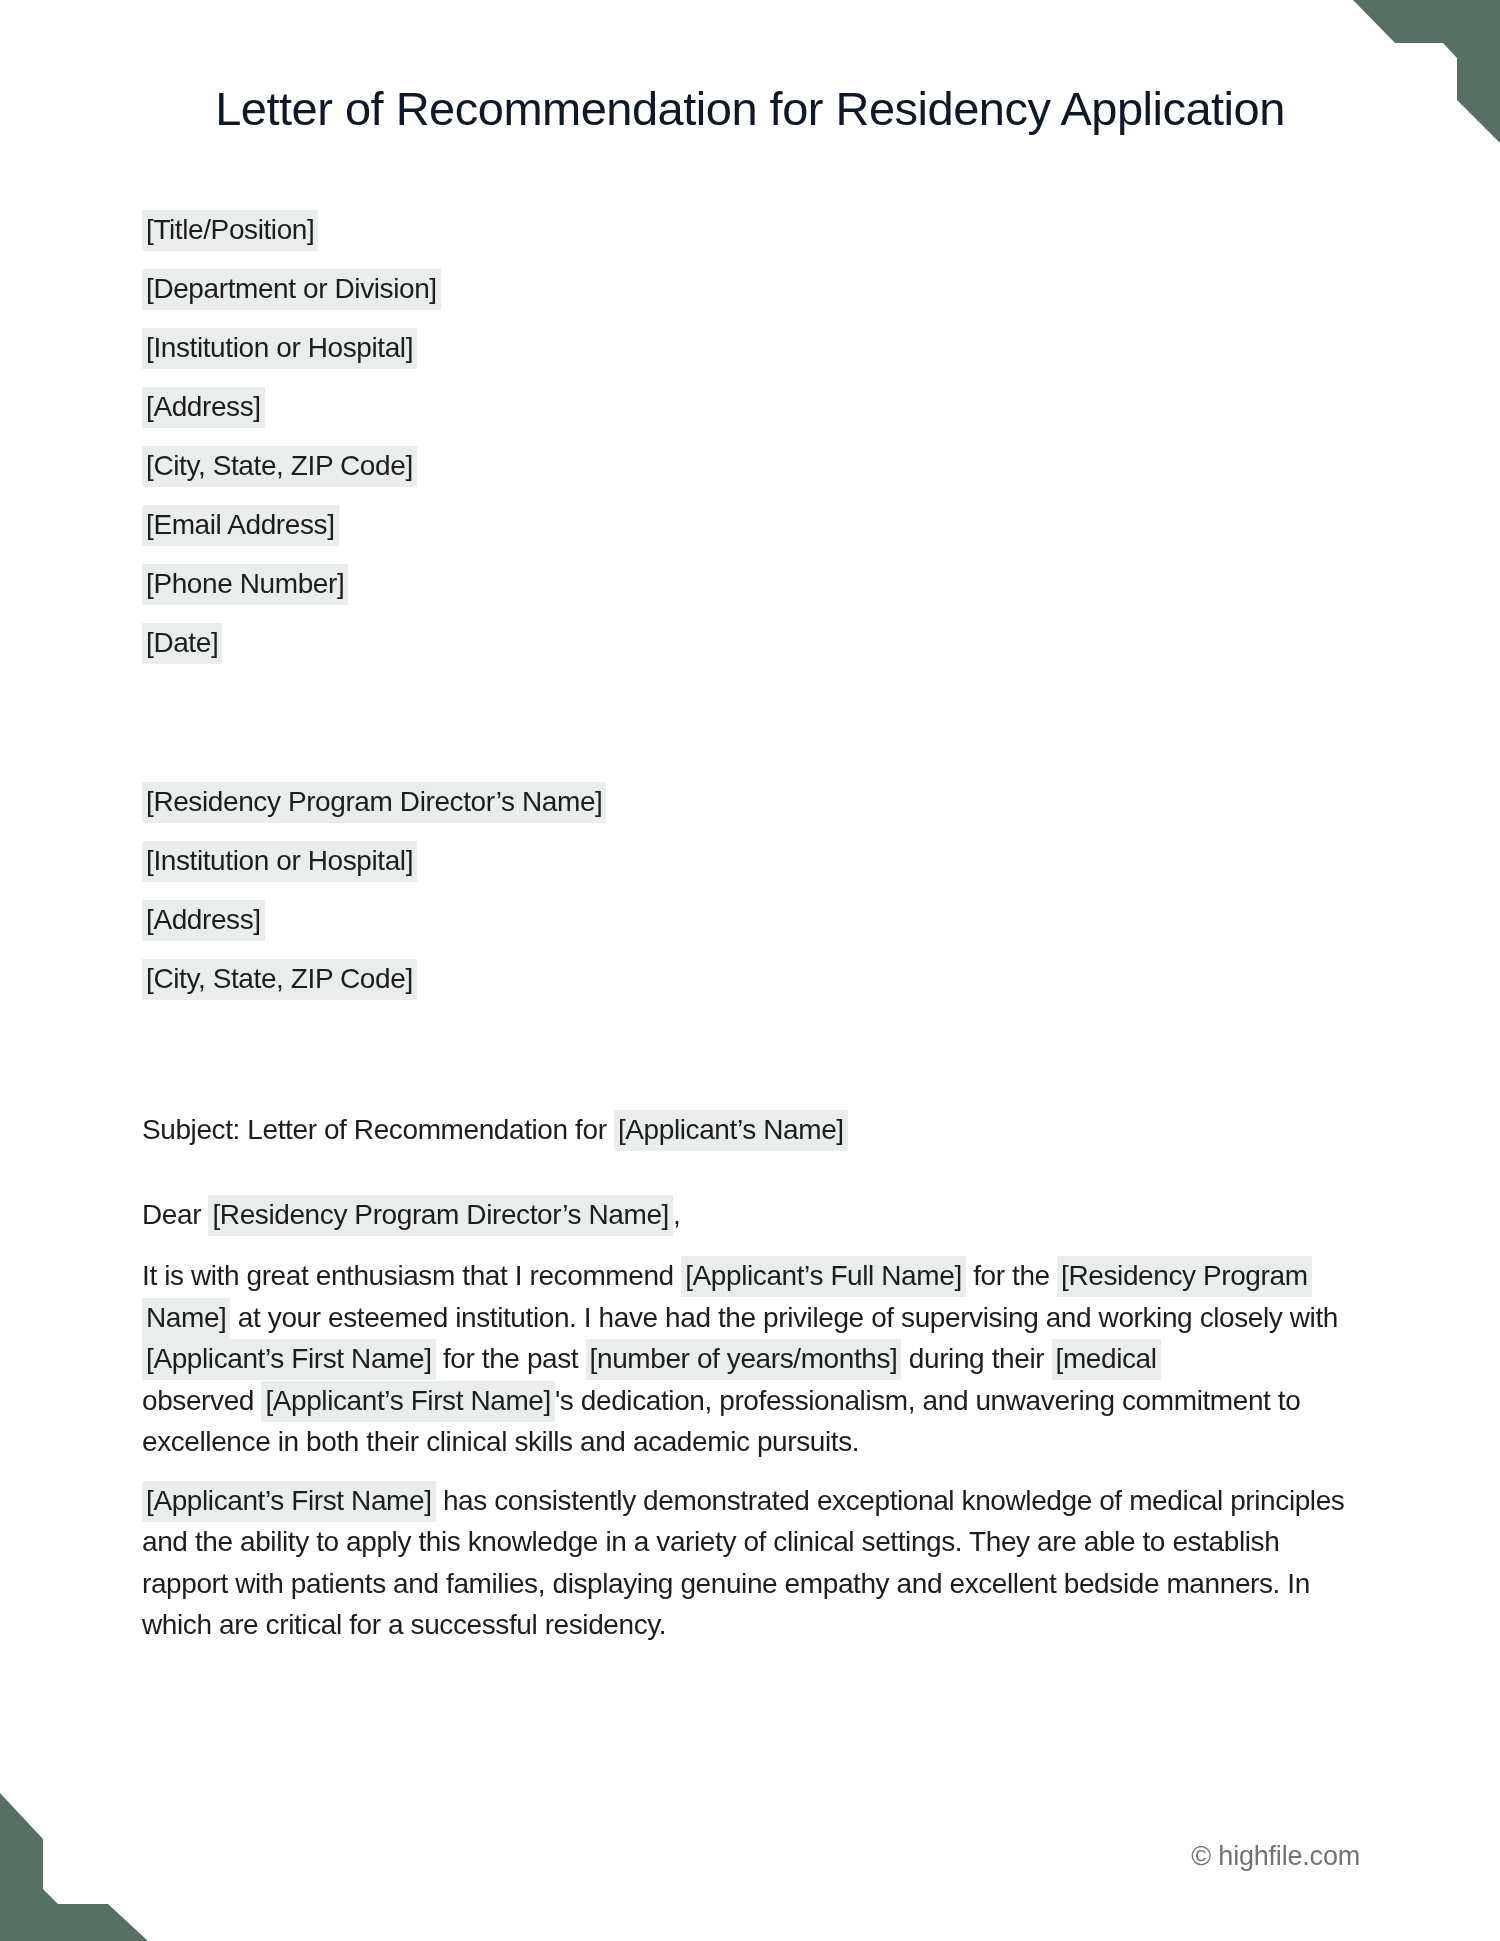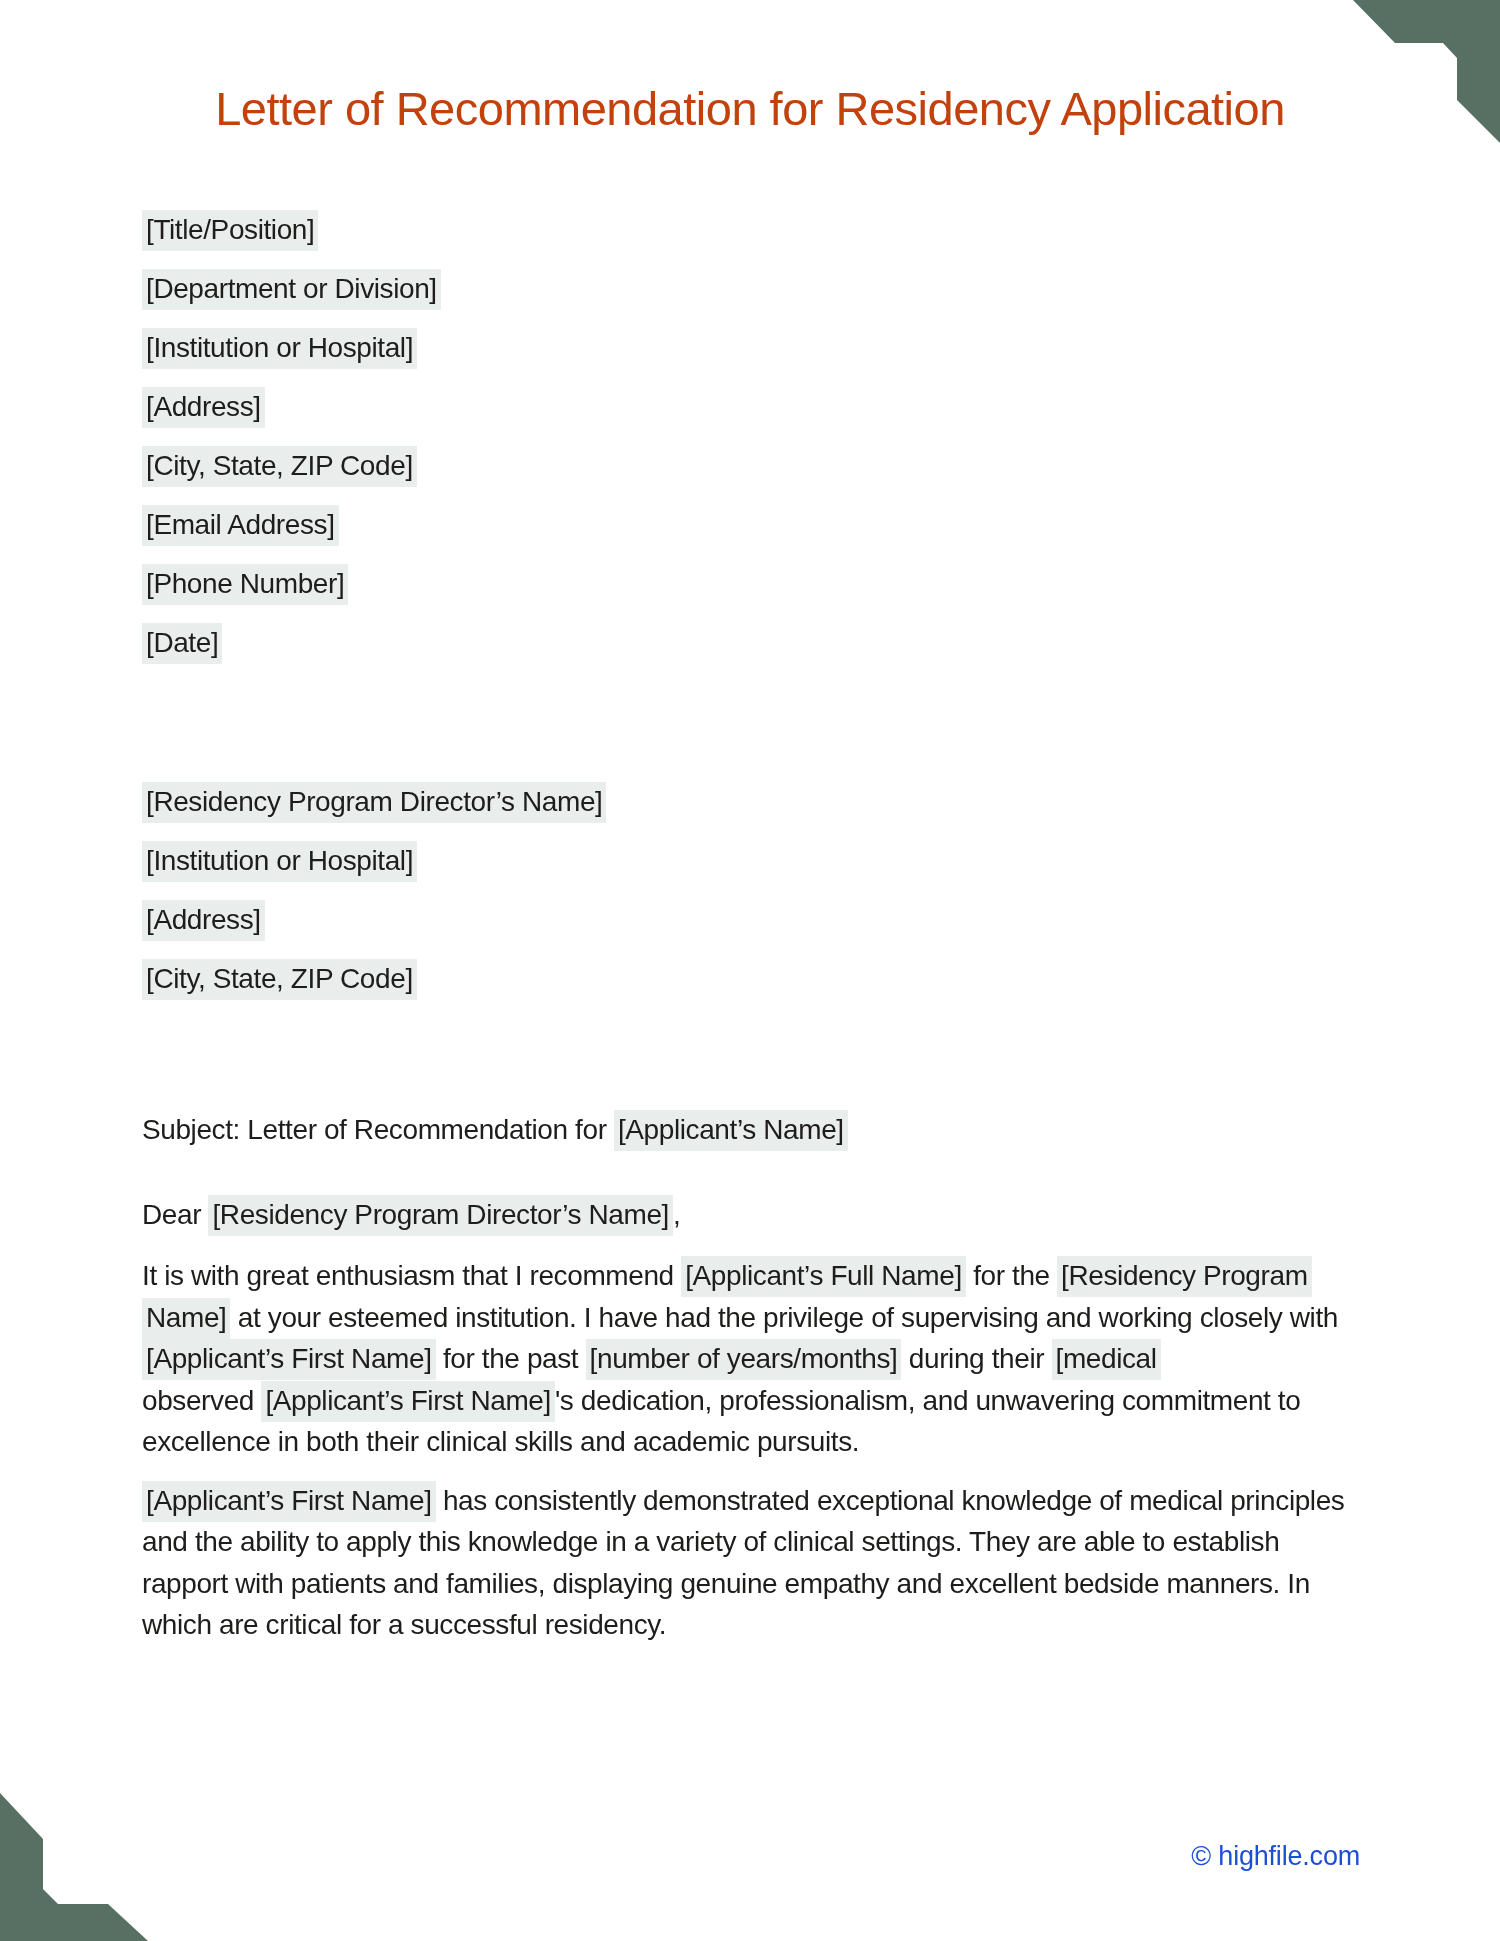--- a/index.html
+++ b/index.html
@@ -9,38 +9,38 @@
     background:#ffffff;
     overflow:hidden;
     font-family:"Liberation Sans", sans-serif;
     color:#1d1d1b;
   }
   .corner-svg { position:absolute; left:0; top:0; width:1500px; height:1941px; pointer-events:none; }
   .doc-title {
     position:absolute; top:83px; left:0; width:1500px;
     text-align:center;
     font-size:47px; line-height:52px; letter-spacing:-0.5px;
-    color:#c2410c;
+    color:#0f172a;
     white-space:nowrap;
   }
   .block { position:absolute; left:142px; font-size:28px; letter-spacing:-0.4px; }
   .line { height:41px; line-height:41px; margin-bottom:18px; white-space:nowrap; }
   .single { line-height:41px; white-space:nowrap; }
   .hl { background:#e9edeb; padding:4px 4px 6px 4px; }
   .sender-block   { top:209px; }
   .recipient-block{ top:781px; }
   .subject-line   { top:1109px; }
   .salutation-line{ top:1194px; }
   .body-paragraphs{ top:1255px; width:1300px; }
   .para { margin-bottom:17px; }
   .pline { line-height:41.5px; white-space:nowrap; }
   .footer-credit {
     position:absolute; top:1836px; right:140px;
     font-size:27px; line-height:41px; letter-spacing:-0.2px;
-    color:#1d4ed8;
+    color:#737373;
   }
 </style>
 </head>
 <body>
 
 <div class="page">
 
   <svg class="corner-svg" viewBox="0 0 1500 1941" aria-hidden="true">
     <polygon points="1353,0 1500,0 1500,143 1457,100 1457,58 1443,43 1395,43" fill="#587064"></polygon>
     <polygon points="0,1793 43,1839 43,1889 58,1904 108,1904 148,1941 0,1941" fill="#587064"></polygon>

